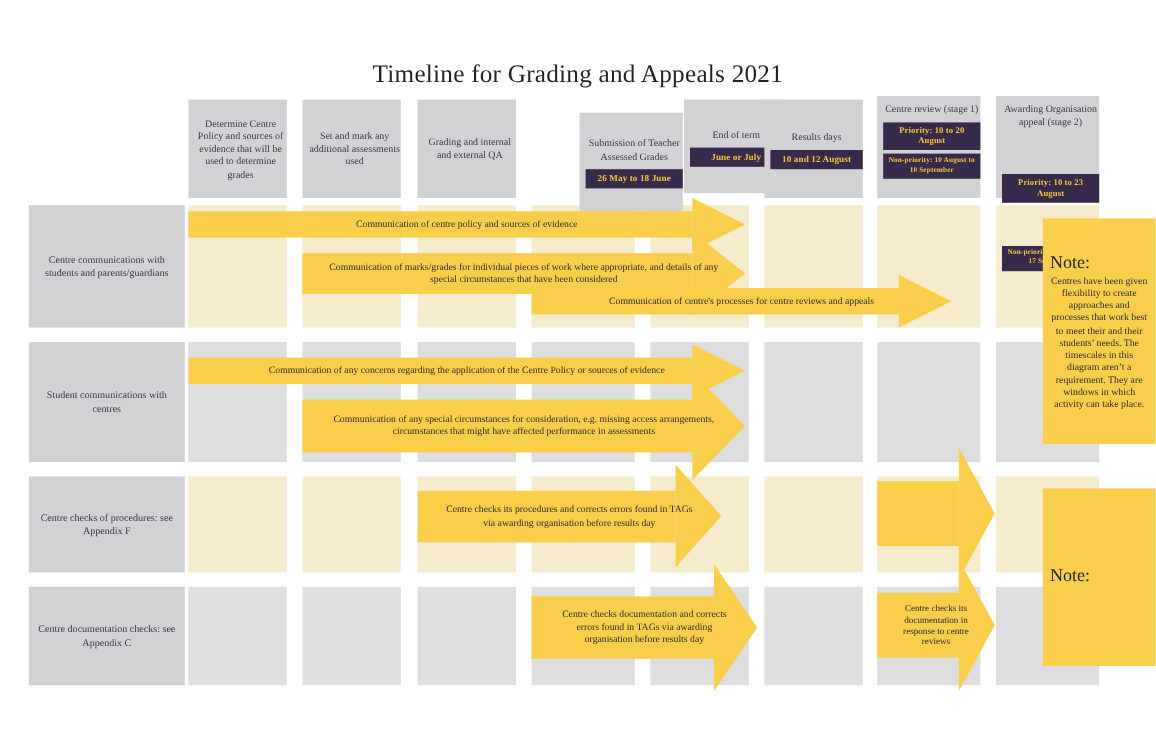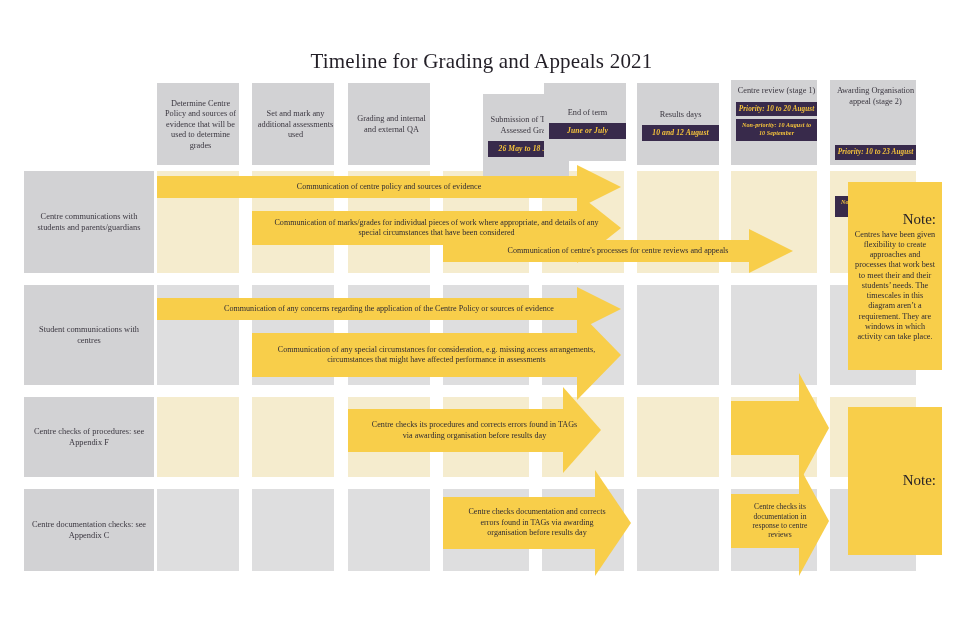--- a/index.html
+++ b/index.html
@@ -46,21 +46,21 @@
     font-weight:bold;
     font-size:7.6px;
     line-height:9.4px;
     padding:3px 4px;
     box-sizing:border-box;
     width:100%;
     text-align:center;
     letter-spacing:.1px;
   }
   .badge.small{font-size:6.1px;line-height:7.6px;padding:3px 2px;}
-  .badge-wrap{width:100%;margin-top:5px;font-style:italic;}
+  .badge-wrap{width:100%;margin-top:5px;}
   .badge-wrap.gap{margin-top:3px;}
 
   
   .rlabel{
     position:absolute;left:24px;width:130px;
     background:#d2d2d4;
     display:flex;align-items:center;justify-content:center;
     text-align:center;
     font-size:8.4px;line-height:11px;
     color:#3b3740;
@@ -97,22 +97,23 @@
   }
 
   
   .note{
     position:absolute;
     background:#f8ce4a;
     box-sizing:border-box;
     text-align:center;
     padding:8px 6px;
     display:flex;flex-direction:column;
-    align-items:flex-end;justify-content:center;
+    align-items:flex-start;justify-content:center;
     color:#2f2b33;
+    margin-left:21px;
   }
   .note .nhead{
     font-size:15px;
     line-height:18px;
     margin-bottom:2px;
     color:#231f27;
   }
   .note .nbody{
     font-size:8.2px;
     line-height:10.2px;
@@ -169,21 +170,21 @@
       </div>
       <div class="hcell" style="left: 348px; width: 82px; top: 83px; height: 82px;">
         <span class="htxt">Grading and internal and external QA</span>
       </div>
       <div class="hcell" style="left: 443px; width: 86px; top: 94px; height: 82px; margin-left: 40px;">
         <span class="htxt">Submission of Teacher Assessed Grades</span>
         <div class="badge-wrap">
           <div class="badge">26 May to 18 June</div>
         </div>
       </div>
-      <div class="hcell" style="left: 544px; width: 82px; top: 83px; height: 78px;">
+      <div class="hcell" style="left: 570px; width: 82px; top: 83px; height: 78px;">
         <span class="htxt">End of term</span>
         <div class="badge-wrap">
           <div class="badge">June or July</div>
         </div>
       </div>
       <div class="hcell" style="left: 637px; width: 82px; top: 83px; height: 82px;">
         <span class="htxt">Results days</span>
         <div class="badge-wrap">
           <div class="badge">10 and 12 August</div>
         </div>

